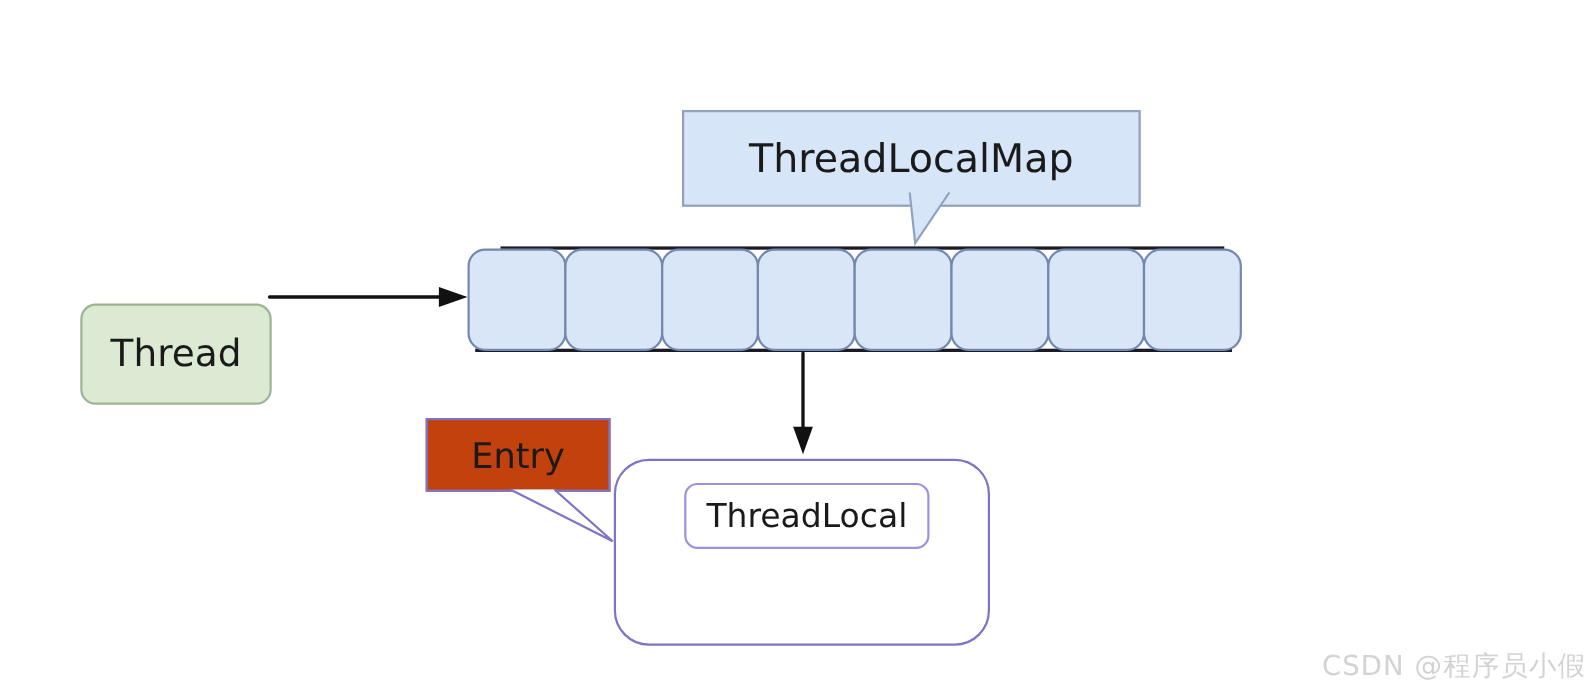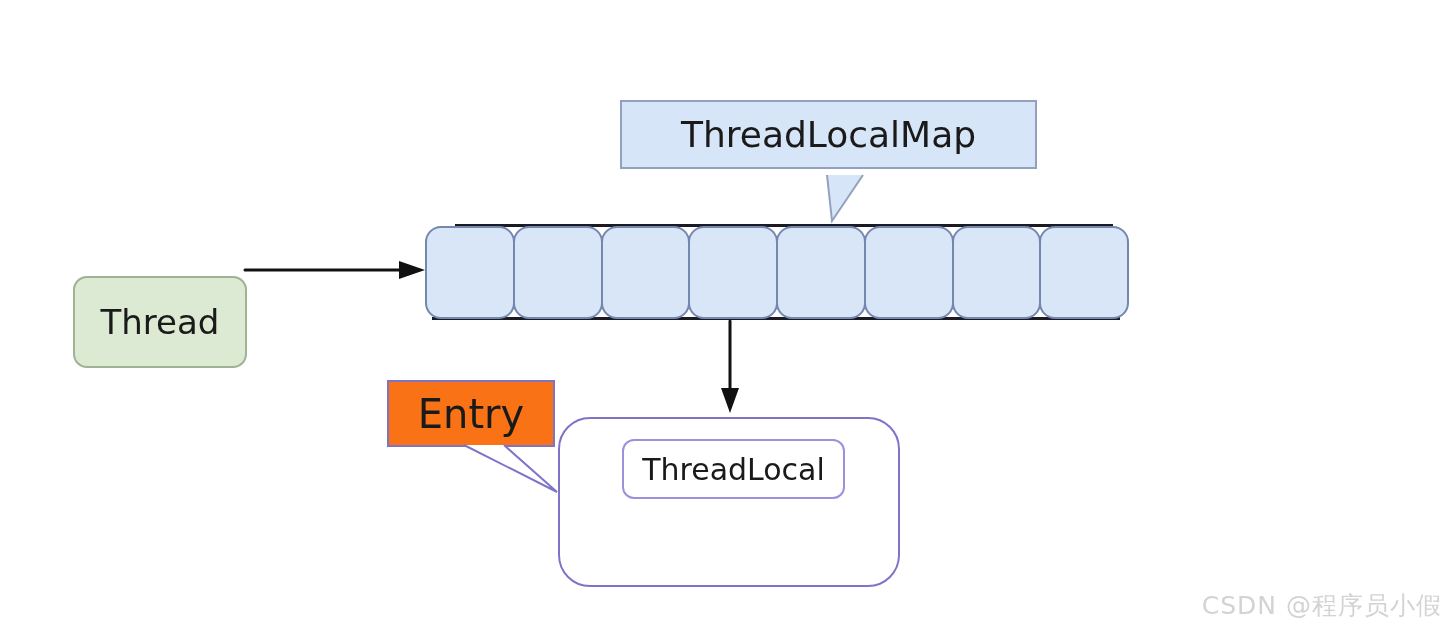--- a/index.html
+++ b/index.html
@@ -27,30 +27,30 @@
   }
   .cell{
     flex:1;height:100%;box-sizing:border-box;
     background:var(--cell-fill);border:2px solid var(--cell-border);
     border-radius:16px;
   }
   .cell + .cell{margin-left:-2px;}
 
   
   #map-callout{
-    left:620px;top:100px;width:417px;height:69px;
+    left:620px;top:100px;width:417px;height:88px;
     background:var(--callout-fill);border:2px solid var(--callout-border);
     box-sizing:border-box;font-size:36px;z-index:3;
   }
 
   
   #entry-callout{
     left:387px;top:380px;width:168px;height:67px;
-    background:#f97316;border:2px solid var(--entry-border);
-    box-sizing:border-box;font-size:40px;z-index:3;
+    background:#c2410c;border:2px solid var(--entry-border);
+    box-sizing:border-box;font-size:32px;z-index:3;
   }
 
   
   #entry-box{
     left:558px;top:417px;width:342px;height:170px;
     background:#ffffff;border:2px solid var(--entry-border);
     border-radius:32px;box-sizing:border-box;z-index:2;
   }
   .entry-field{
     position:absolute;left:62px;width:223px;height:60px;

